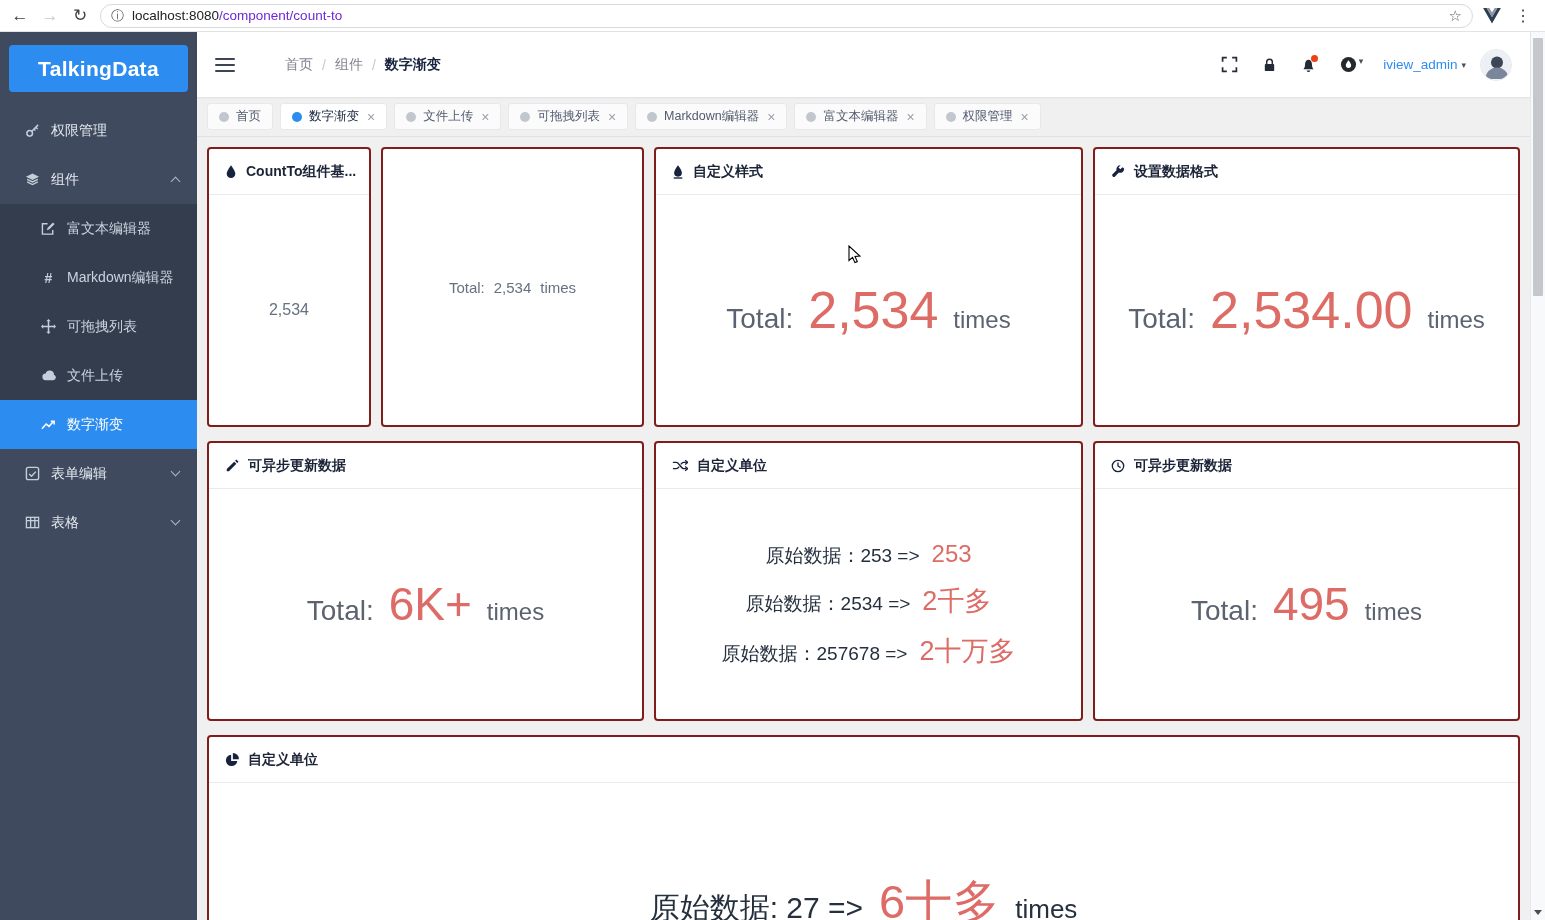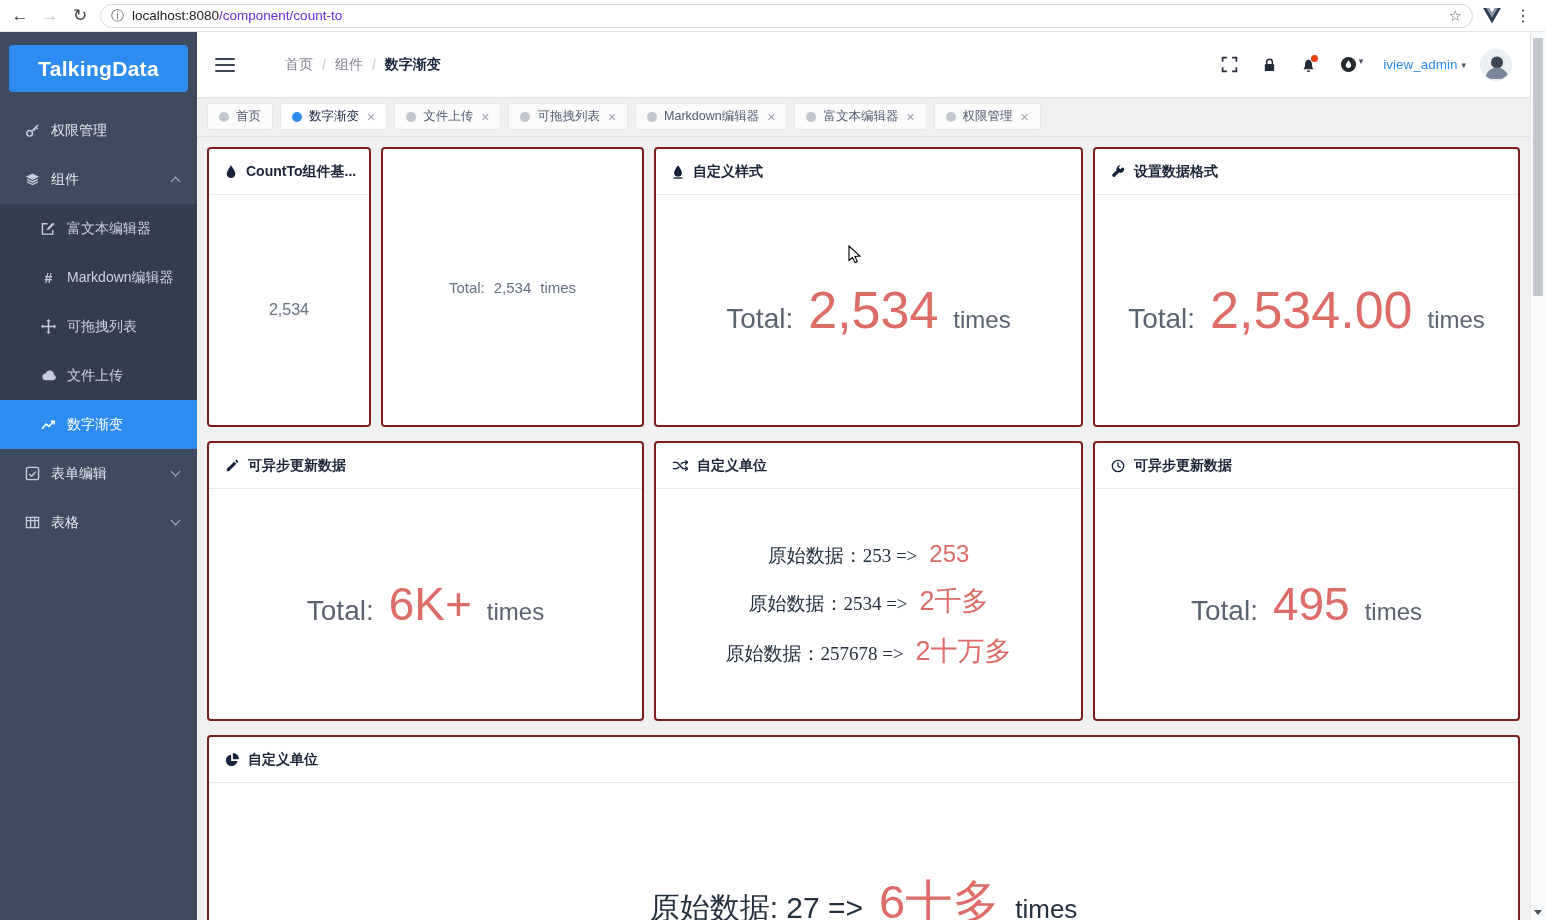--- a/index.html
+++ b/index.html
@@ -71,21 +71,21 @@
   .card-body { flex:1; display:flex; align-items:center; justify-content:center; }
   .metric-sm { font-size:16px; color:#657180; }
   .metric-md { font-size:15px; color:#657180; display:flex; gap:9px; align-items:baseline; }
   .metric-lg { display:flex; align-items:baseline; gap:15px; }
   .metric-lg .pre { font-size:28px; color:#5b6270; }
   .metric-lg .val { font-size:52px; color:#dd6b66; }
   .metric-lg .val.mid { font-size:46px; }
   .metric-lg .suf { font-size:24px; color:#5b6270; }
   .unit-body { flex-direction:column; gap:14px; }
   .unit-row { display:flex; align-items:baseline; gap:12px; }
-  .unit-row .lbl { font-size:19px; color:#25303e;font-family:Liberation Serif, serif; }
+  .unit-row .lbl { font-size:19px; color:#25303e; }
   .unit-row .uval { color:#dd6b66; font-size:27px; }
   .unit-row.first .uval { font-size:24px; }
   .combo-card { height:400px; margin-bottom:0; }
   .combo-body { align-items:flex-start; padding-top:88px; }
   .combo-line { display:flex; align-items:baseline; gap:16px; }
   .combo-line .lbl { font-size:30px; color:#25303e; }
   .combo-line .val { font-size:47px; color:#dd6b66; }
   .combo-line .suf { font-size:26px; color:#25303e; }
 
   

